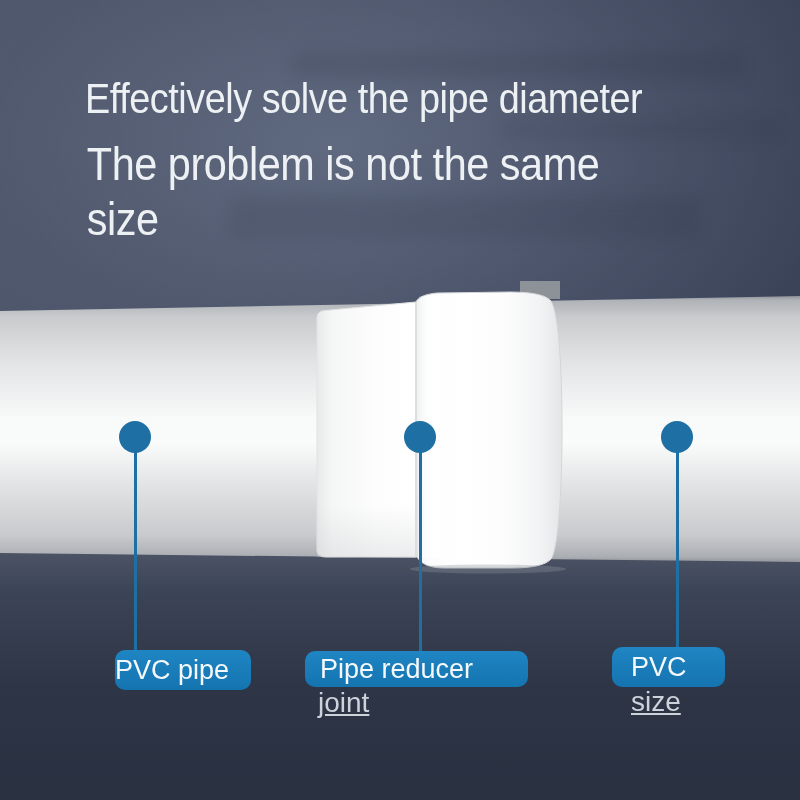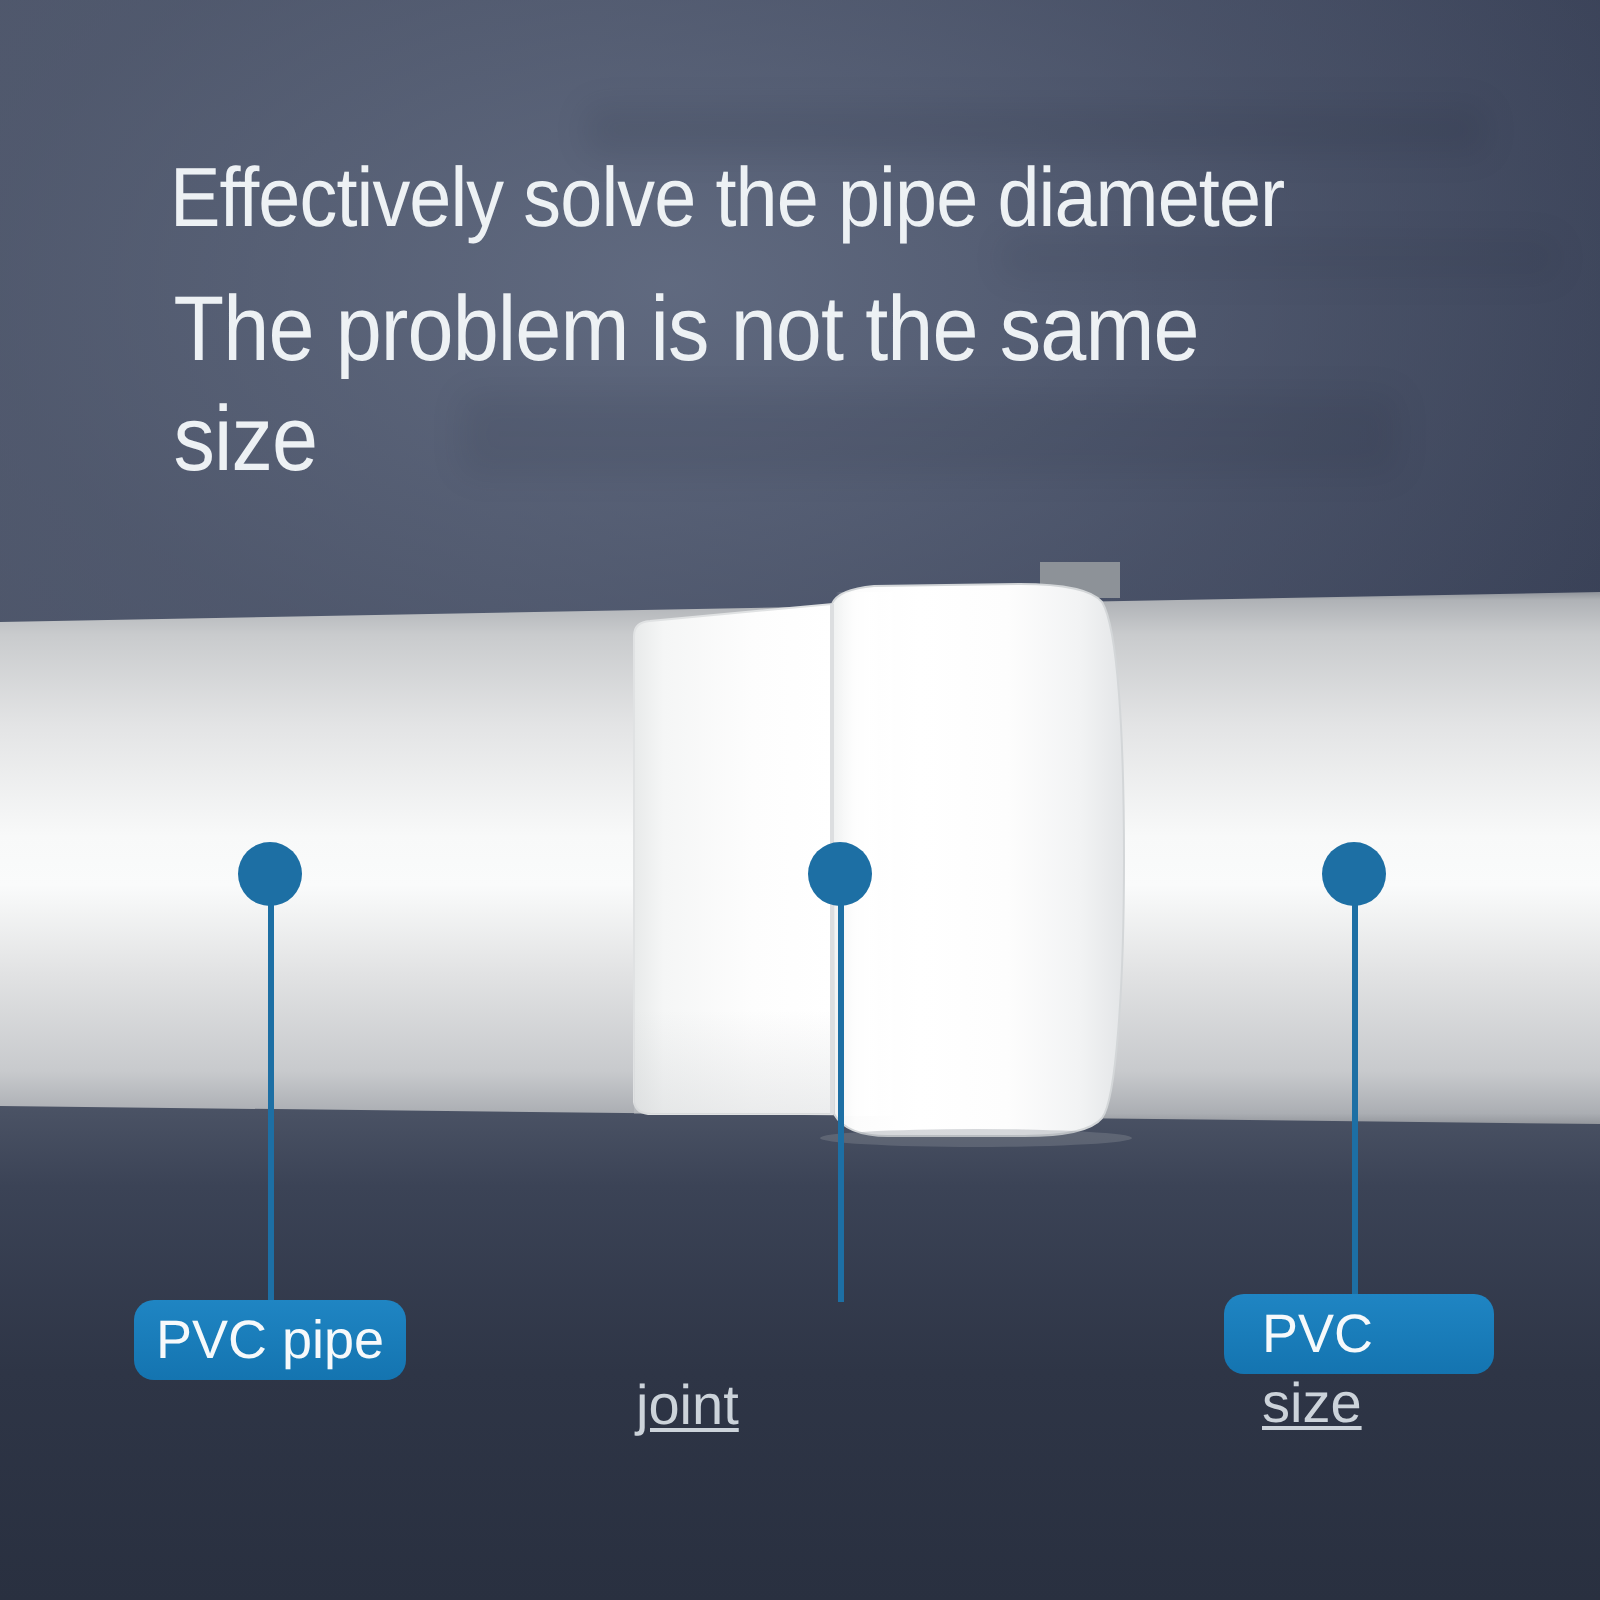--- a/index.html
+++ b/index.html
@@ -33,21 +33,21 @@
   .scene{position:absolute;left:0;top:0;width:800px;height:800px;}
   
   .dot{position:absolute;width:32px;height:32px;border-radius:50%;background:#1d6fa4;}
   .stem{position:absolute;width:3px;background:#1d6fa4;}
   .lbox{
     position:absolute;box-sizing:border-box;
     background:linear-gradient(180deg,#1f85c3 0%,#1474b0 100%);
     border-radius:10px;color:#f6f9fb;font-size:27px;font-weight:400;
     display:flex;align-items:center;white-space:nowrap;
   }
-  .lbox.center{justify-content:center;}
+  .lbox.center{justify-content:flex-start;margin-left:48px;}
   .ovf{position:absolute;color:#ccd3da;font-size:28px;white-space:nowrap;text-decoration:underline;}
 </style>
 </head>
 <body>
 
 <div class="stage">
 
   <div class="top-band">
     <div class="ghost g1"></div>
     <div class="ghost g2"></div>
@@ -117,22 +117,25 @@
   </svg>
 
   <div class="dot" style="left:119px;top:421px;"></div>
   <div class="stem" style="left:134px;top:449px;height:201px;"></div>
   <div class="lbox center" style="left:67px;top:650px;width:136px;height:40px;">
     <span>PVC pipe</span>
   </div>
 
   <div class="dot" style="left:404px;top:421px;"></div>
   <div class="stem" style="left:419px;top:449px;height:202px;"></div>
+  <div class="lbox" style="left:305px;top:651px;width:223px;height:36px;padding-left:15px;">
+    <span>Pipe reducer</span>
+  </div>
   <div class="ovf" style="left:318px;top:687px;">joint</div>
 
   <div class="dot" style="left:661px;top:421px;"></div>
   <div class="stem" style="left:676px;top:449px;height:198px;"></div>
-  <div class="lbox" style="left:612px;top:647px;width:135px;height:40px;padding-left:19px;">
+  <div class="lbox" style="left:612px;top:647px;width:113px;height:40px;padding-left:19px;">
     <span>PVC</span>
   </div>
   <div class="ovf" style="left:631px;top:686px;">size</div>
 
 </div>
 
 </body></html>

